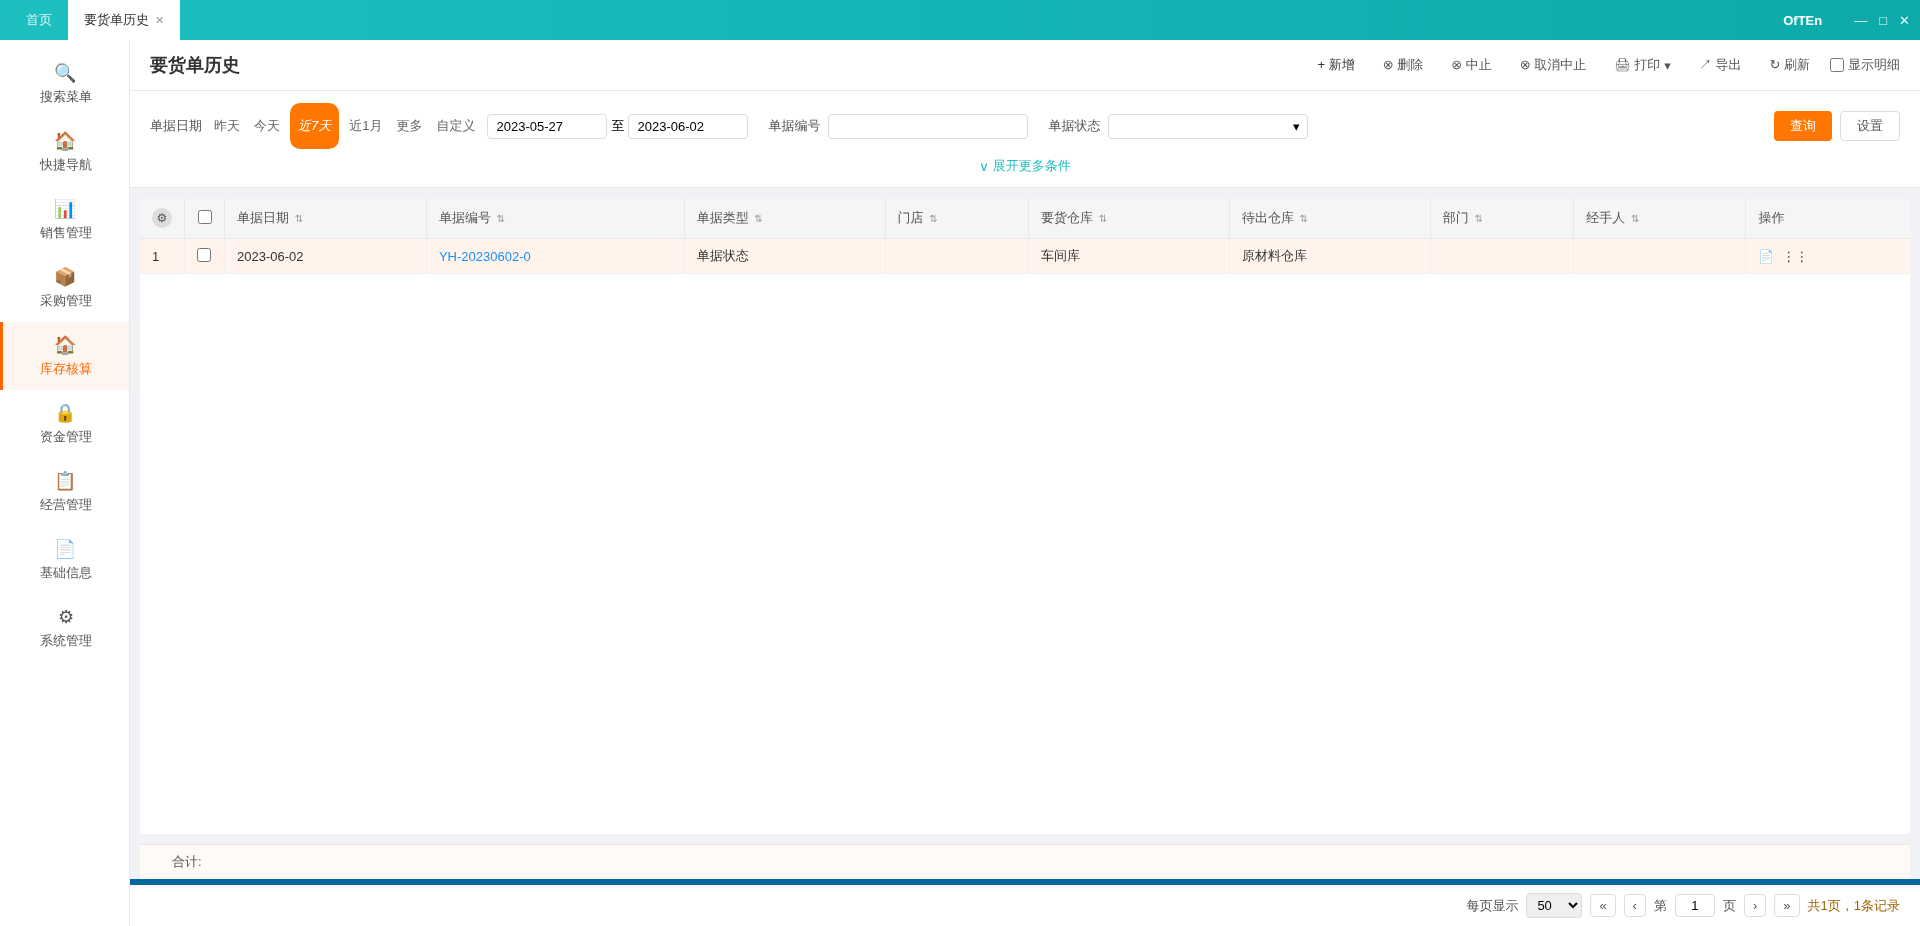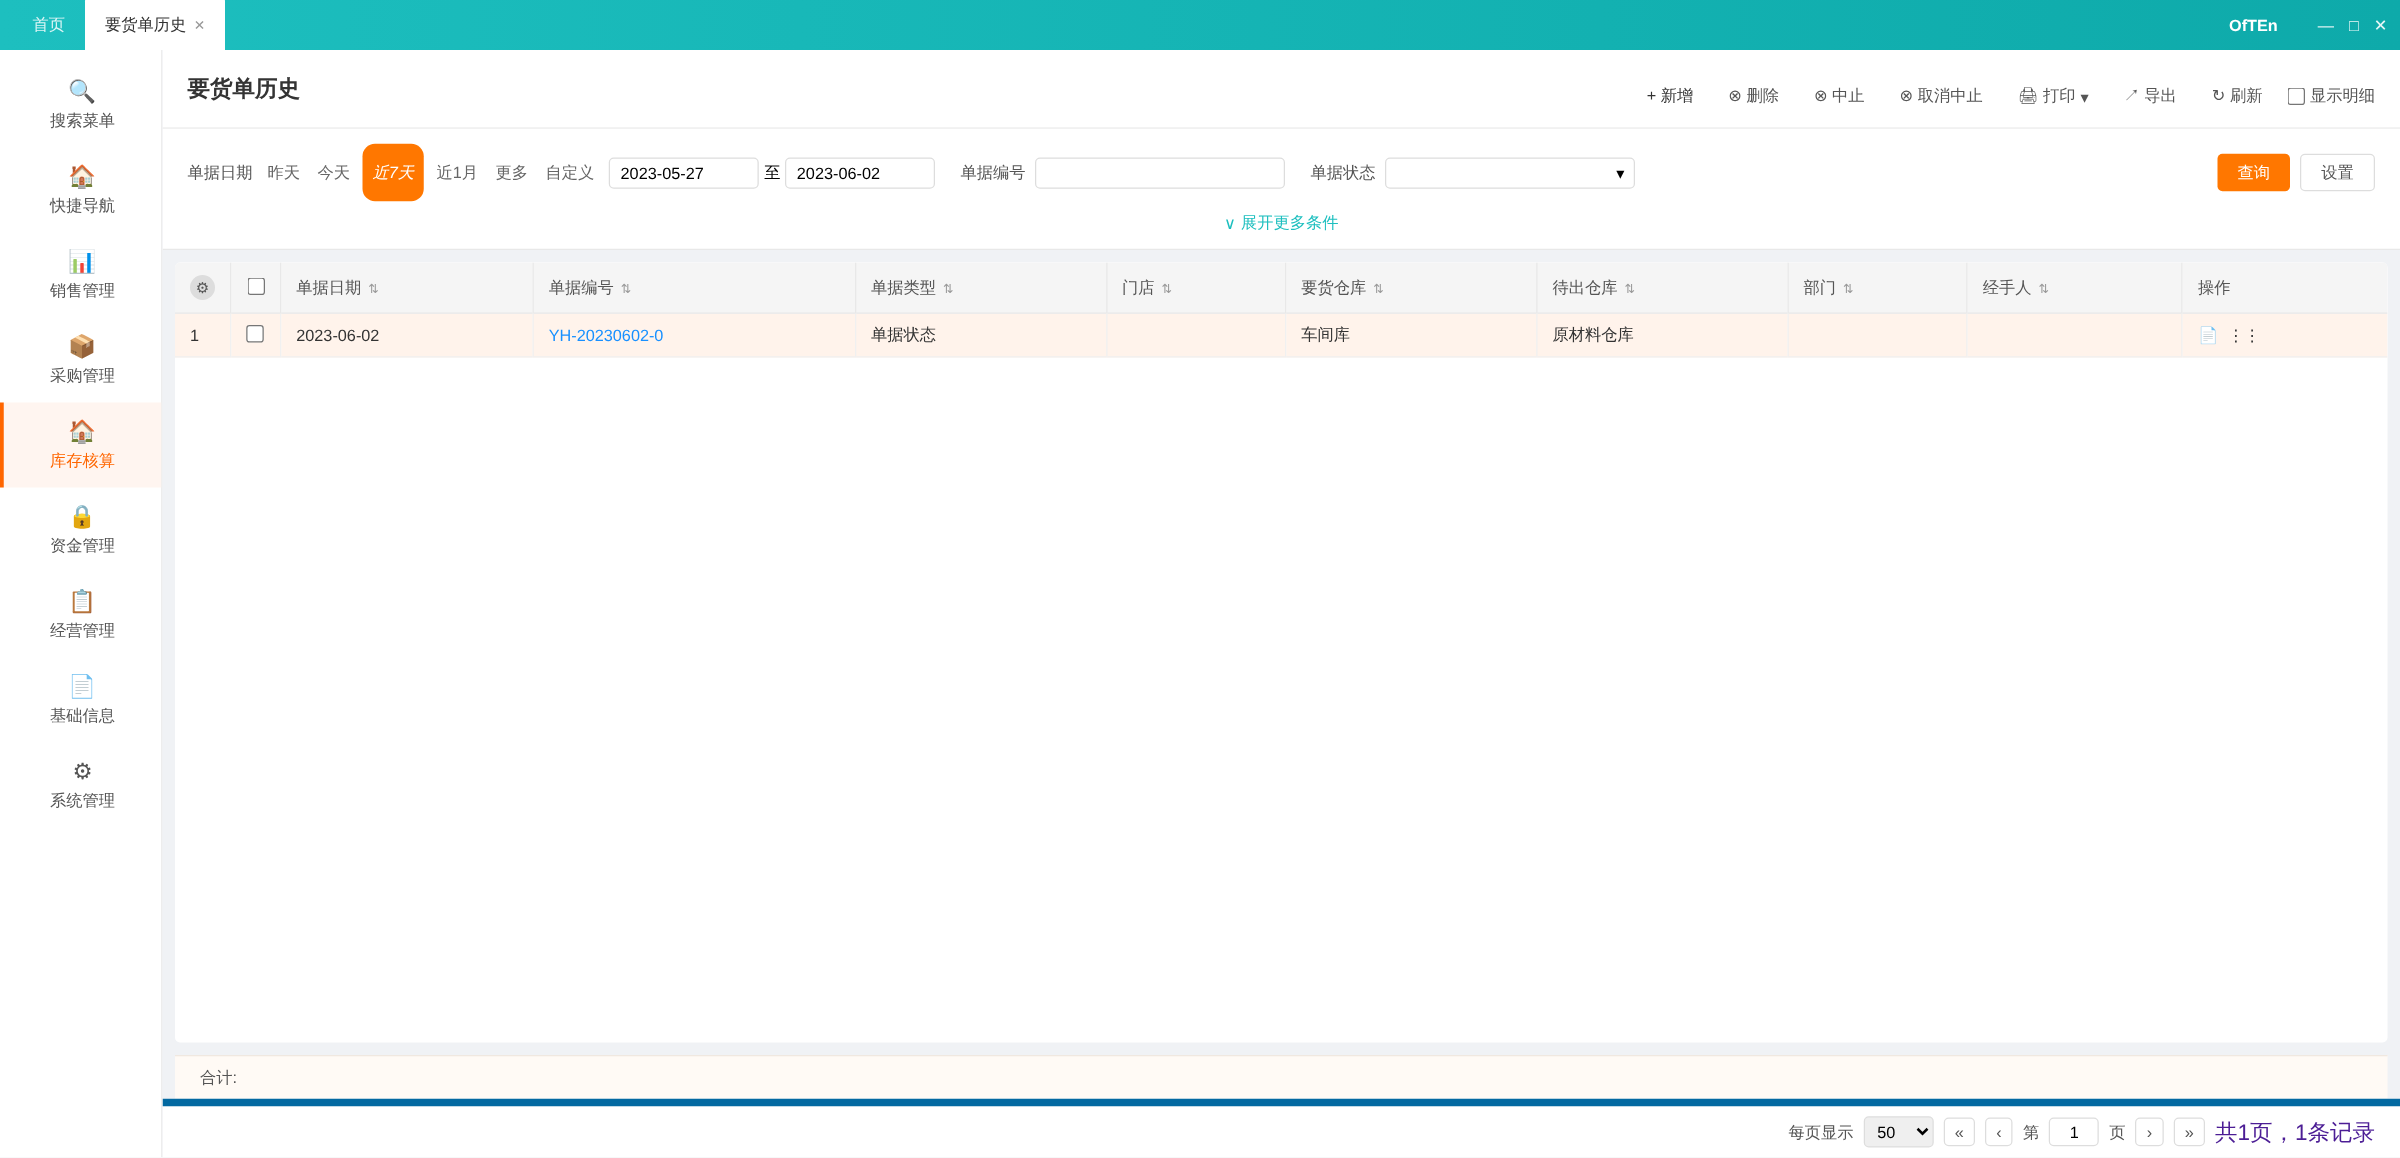--- a/index.html
+++ b/index.html
@@ -106,21 +106,20 @@
     }
     .page-title {
       font-size: 18px;
       font-weight: bold;
       color: #333;
     }
     .toolbar {
       display: flex;
       align-items: center;
       gap: 12px;
-      margin-top: 12px;
     }
     .toolbar-btn {
       display: flex;
       align-items: center;
       gap: 4px;
       color: #555;
       cursor: pointer;
       font-size: 13px;
       padding: 4px 8px;
       border-radius: 4px;
@@ -267,21 +266,21 @@
     tbody td:last-child { border-right: none; }
     .link-text { color: #1890ff; cursor: pointer; text-decoration: none; }
     .sort-icon { color: #999; font-size: 10px; margin-left: 2px; }
     .settings-col { width: 40px; text-align: center; }
     .checkbox-col { width: 40px; text-align: center; }
     
     
     .table-footer {
       background: #fffaf5;
       border-top: 1px solid #f0e8e0;
-      padding: 8px 20px;
+      padding: 8px 32px;
       display: flex;
       align-items: center;
       flex-shrink: 0;
       margin: 0 10px;
     }
     .total-label { color: #555; font-size: 13px; }
 
     
     .pagination-bar {
       display: flex;
@@ -311,21 +310,21 @@
     }
     .page-btn:disabled { color: #ccc; cursor: not-allowed; }
     .page-input {
       border: 1px solid #ddd;
       border-radius: 4px;
       padding: 3px 6px;
       width: 40px;
       text-align: center;
       font-size: 13px;
     }
-    .page-info { color: #4c1d95; font-size: 18px; }
+    .page-info { color: #a16207; font-size: 13px; }
 
     
     .cb { width: 14px; height: 14px; cursor: pointer; }
 
     
     .gear-circle {
       width: 20px; height: 20px; border-radius: 50%; background: #ddd;
       display: flex; align-items: center; justify-content: center;
       font-size: 12px; cursor: pointer; color: #555;
     }

